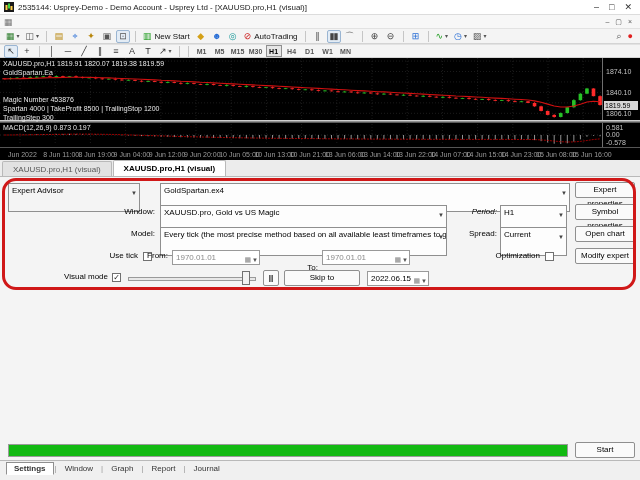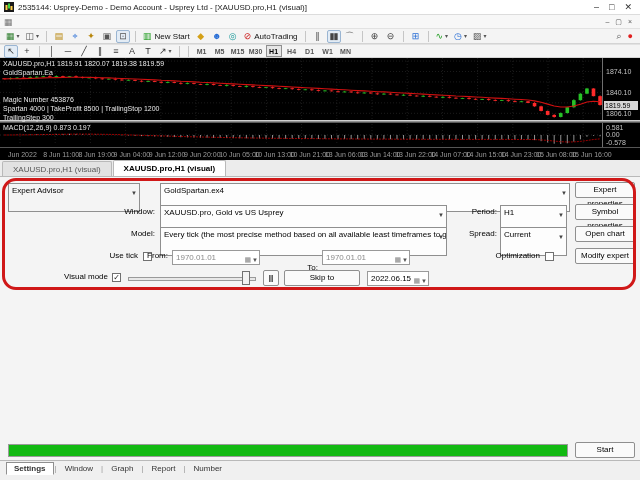--- a/index.html
+++ b/index.html
@@ -617,23 +617,23 @@
   <div class="combo" style="left:8px; top:6px; width:132px; background:#f4f4f4;">
     <span>Expert Advisor</span><span class="caret">▼</span>
   </div>
   <div class="combo" style="left:160px; top:6px; width:410px;">
     <span>GoldSpartan.ex4</span><span class="caret">▼</span>
   </div>
   <div class="t-btn" style="left:575px; top:5px; width:60px;">Expert properties</div>
 
   <div class="t-label right" style="left:60px; top:28px; width:95px;">Window:</div>
   <div class="combo" style="left:160px; top:28px; width:287px;">
-    <span>XAUUSD.pro, Gold vs US Usprey</span><span class="caret">▼</span>
-  </div>
-  <div class="t-label right" style="left:440px; top:28px; width:57px;">Period:</div>
+    <span>XAUUSD.pro, Gold vs US Magic</span><span class="caret">▼</span>
+  </div>
+  <div class="t-label right" style="left:440px; top:28px; width:57px;font-style:italic;">Period:</div>
   <div class="combo" style="left:500px; top:28px; width:67px;">
     <span>H1</span><span class="caret">▼</span>
   </div>
   <div class="t-btn" style="left:575px; top:27px; width:60px;">Symbol properties</div>
 
   <div class="t-label right" style="left:60px; top:50px; width:95px;">Model:</div>
   <div class="combo" style="left:160px; top:50px; width:287px;">
     <span>Every tick (the most precise method based on all available least timeframes to generate each tick)</span><span class="caret">▼</span>
   </div>
   <div class="t-label right" style="left:440px; top:50px; width:57px;">Spread:</div>
@@ -682,15 +682,15 @@
 
 <div id="bottom-tabs">
     <span class="b-tab active">Settings</span>
     <span class="b-sep">|</span>
     <span class="b-tab">Window</span>
     <span class="b-sep">|</span>
     <span class="b-tab">Graph</span>
     <span class="b-sep">|</span>
     <span class="b-tab">Report</span>
     <span class="b-sep">|</span>
-    <span class="b-tab">Number</span>
+    <span class="b-tab">Journal</span>
   </div>
 <div id="bottom-strip"></div>
 
 </body></html>

